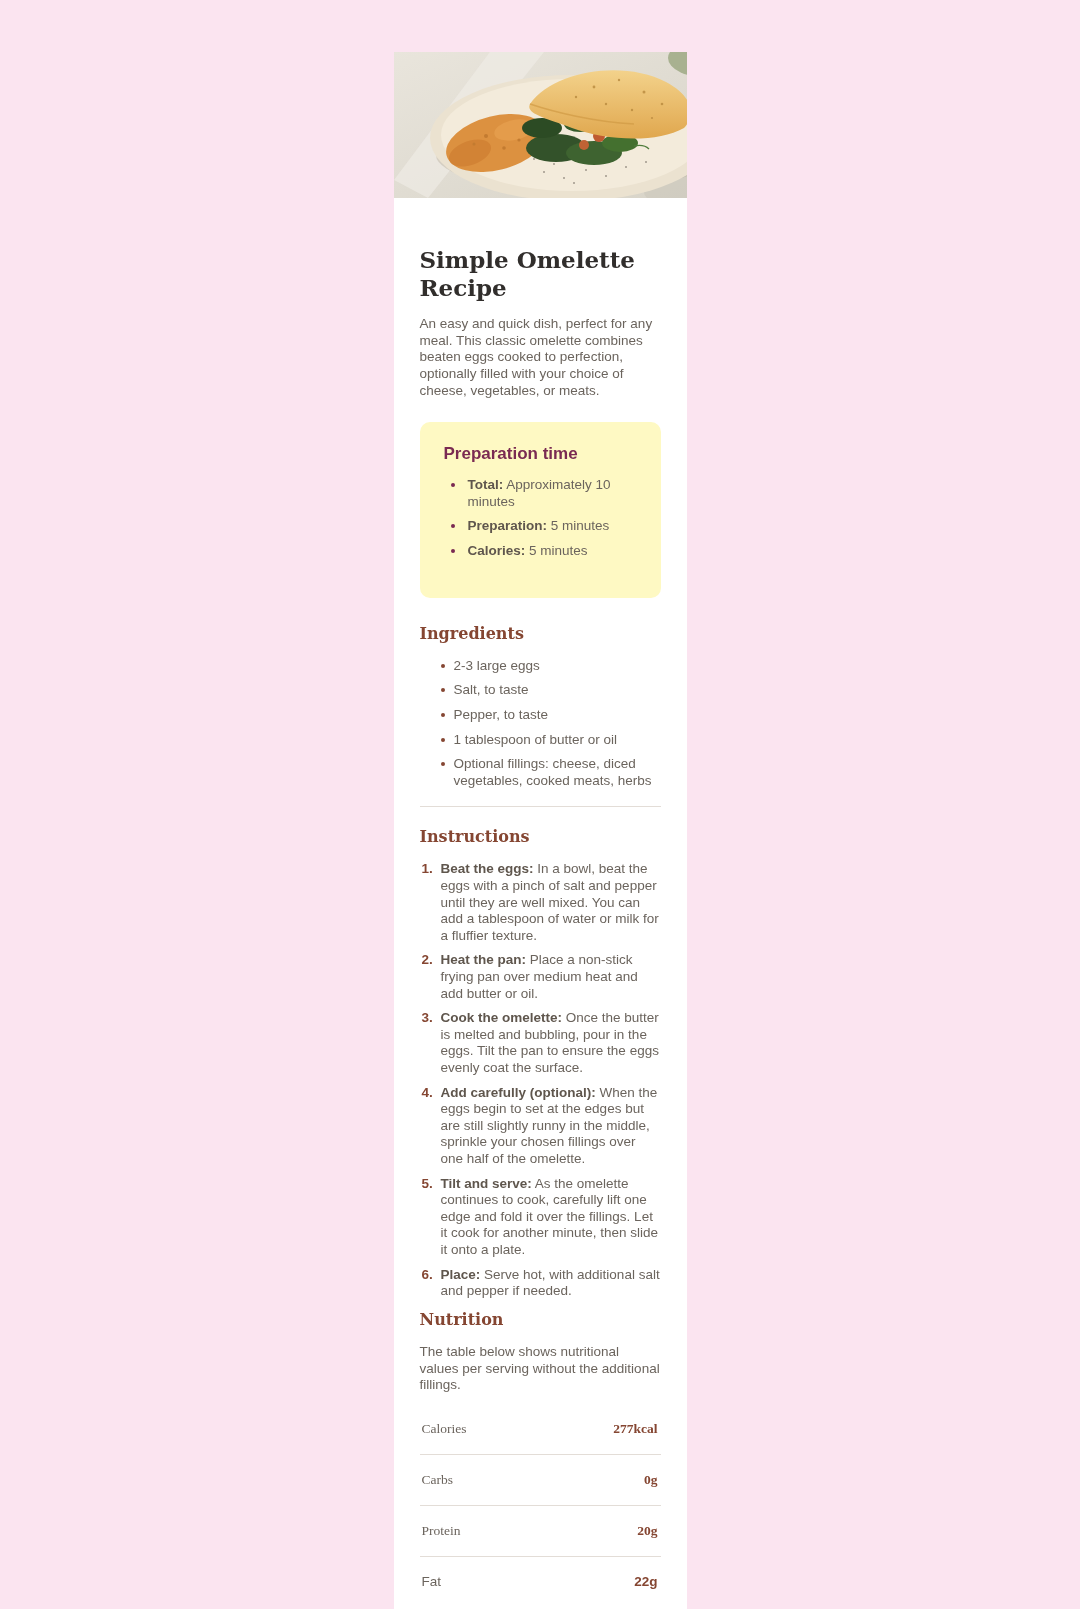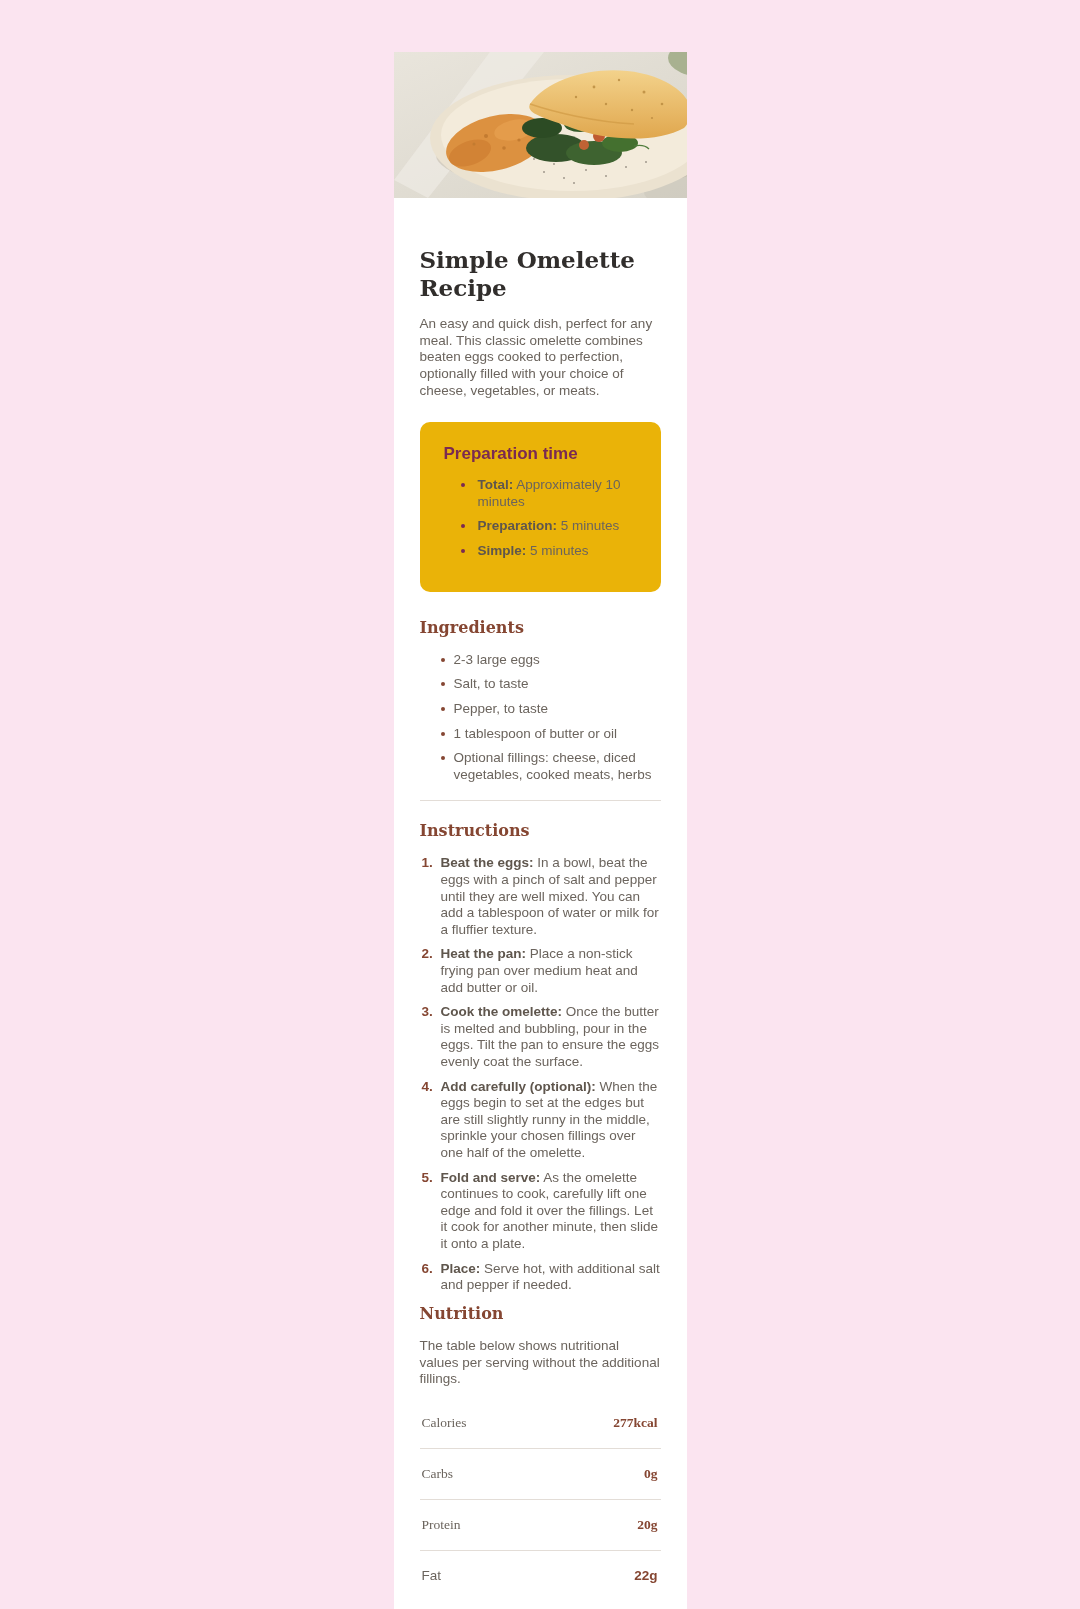--- a/index.html
+++ b/index.html
@@ -25,32 +25,32 @@
     font-weight: 700;
     font-size: 23px;
     line-height: 1.2;
     color: #312e2c;
     margin: 24px 0 15px;
   }
   p, li { font-size: 13.5px; line-height: 1.23; color: #6b645d; }
   .desc { margin: 5px 0 23px; }
 
   .prep {
-    background: #eab308;
+    background: #fef9c3;
     border-radius: 10px;
-    padding: 22px 24px 20px;
+    padding: 22px 24px 36px;
     margin: 0 0 26px;
   }
   .prep h3 {
     margin: 0 0 13px;
     font-size: 17px;
     font-weight: 700;
     color: #7a2a52;
   }
-  .prep ul { list-style: none; margin: 12px; padding: 0; }
+  .prep ul { list-style: none; margin: 2px; padding: 0; }
   .prep li { position: relative; padding-left: 22px; margin-bottom: 8px; }
   .prep li:last-child { margin-bottom: 0; }
   .prep li::before {
     content: ""; position: absolute; left: 5px; top: 6px;
     width: 4px; height: 4px; border-radius: 50%; background: #7a2a52;
   }
   .prep b, .steps b { color: #5f564d; font-weight: 700; }
 
   h2 {
     font-family: "DejaVu Serif", serif;
@@ -161,42 +161,42 @@
 
     <h1>Simple Omelette Recipe</h1>
 
     <p class="desc">An easy and quick dish, perfect for any meal. This classic omelette combines beaten eggs cooked to perfection, optionally filled with your choice of cheese, vegetables, or meats.</p>
 
     <section class="prep">
       <h3>Preparation time</h3>
       <ul>
         <li><b>Total:</b> <span>Approximately 10 minutes</span></li>
         <li><b>Preparation:</b> <span>5 minutes</span></li>
-        <li><b>Simple:</b> <span>5 minutes</span></li>
+        <li><b>Calories:</b> <span>5 minutes</span></li>
       </ul>
     </section>
 
     <h2>Ingredients</h2>
     <ul class="ing">
       <li>2-3 large eggs</li>
       <li>Salt, to taste</li>
       <li>Pepper, to taste</li>
       <li>1 tablespoon of butter or oil</li>
       <li>Optional fillings: cheese, diced vegetables, cooked meats, herbs</li>
     </ul>
 
     <hr class="divider">
 
     <h2>Instructions</h2>
     <ol class="steps">
       <li><b>Beat the eggs:</b> <span>In a bowl, beat the eggs with a pinch of salt and pepper until they are well mixed. You can add a tablespoon of water or milk for a fluffier texture.</span></li>
       <li><b>Heat the pan:</b> <span>Place a non-stick frying pan over medium heat and add butter or oil.</span></li>
       <li><b>Cook the omelette:</b> <span>Once the butter is melted and bubbling, pour in the eggs. Tilt the pan to ensure the eggs evenly coat the surface.</span></li>
       <li><b>Add carefully (optional):</b> <span>When the eggs begin to set at the edges but are still slightly runny in the middle, sprinkle your chosen fillings over one half of the omelette.</span></li>
-      <li><b>Fold and serve:</b> <span>As the omelette continues to cook, carefully lift one edge and fold it over the fillings. Let it cook for another minute, then slide it onto a plate.</span></li>
+      <li><b>Tilt and serve:</b> <span>As the omelette continues to cook, carefully lift one edge and fold it over the fillings. Let it cook for another minute, then slide it onto a plate.</span></li>
       <li><b>Place:</b> <span>Serve hot, with additional salt and pepper if needed.</span></li>
     </ol>
 
     <h2>Nutrition</h2>
     <p class="nut-desc">The table below shows nutritional values per serving without the additional fillings.</p>
 
     <table class="nutrition">
       <tbody>
         <tr>
           <td>Calories</td>

